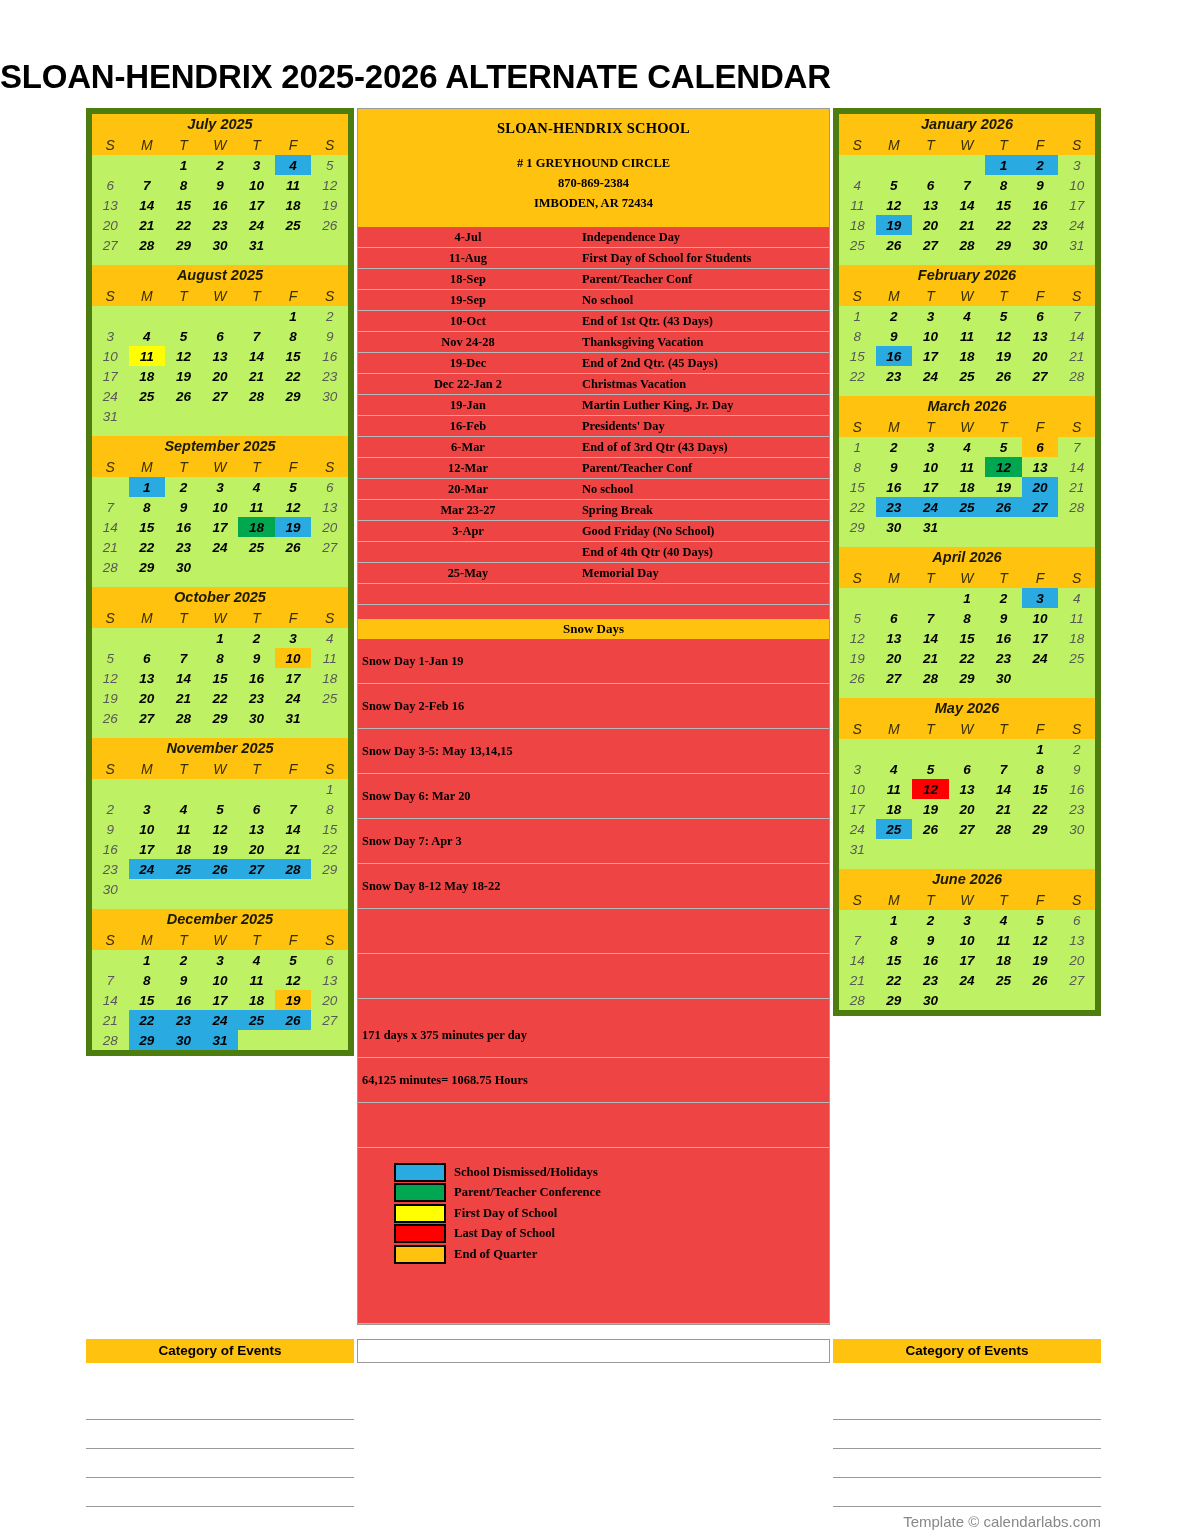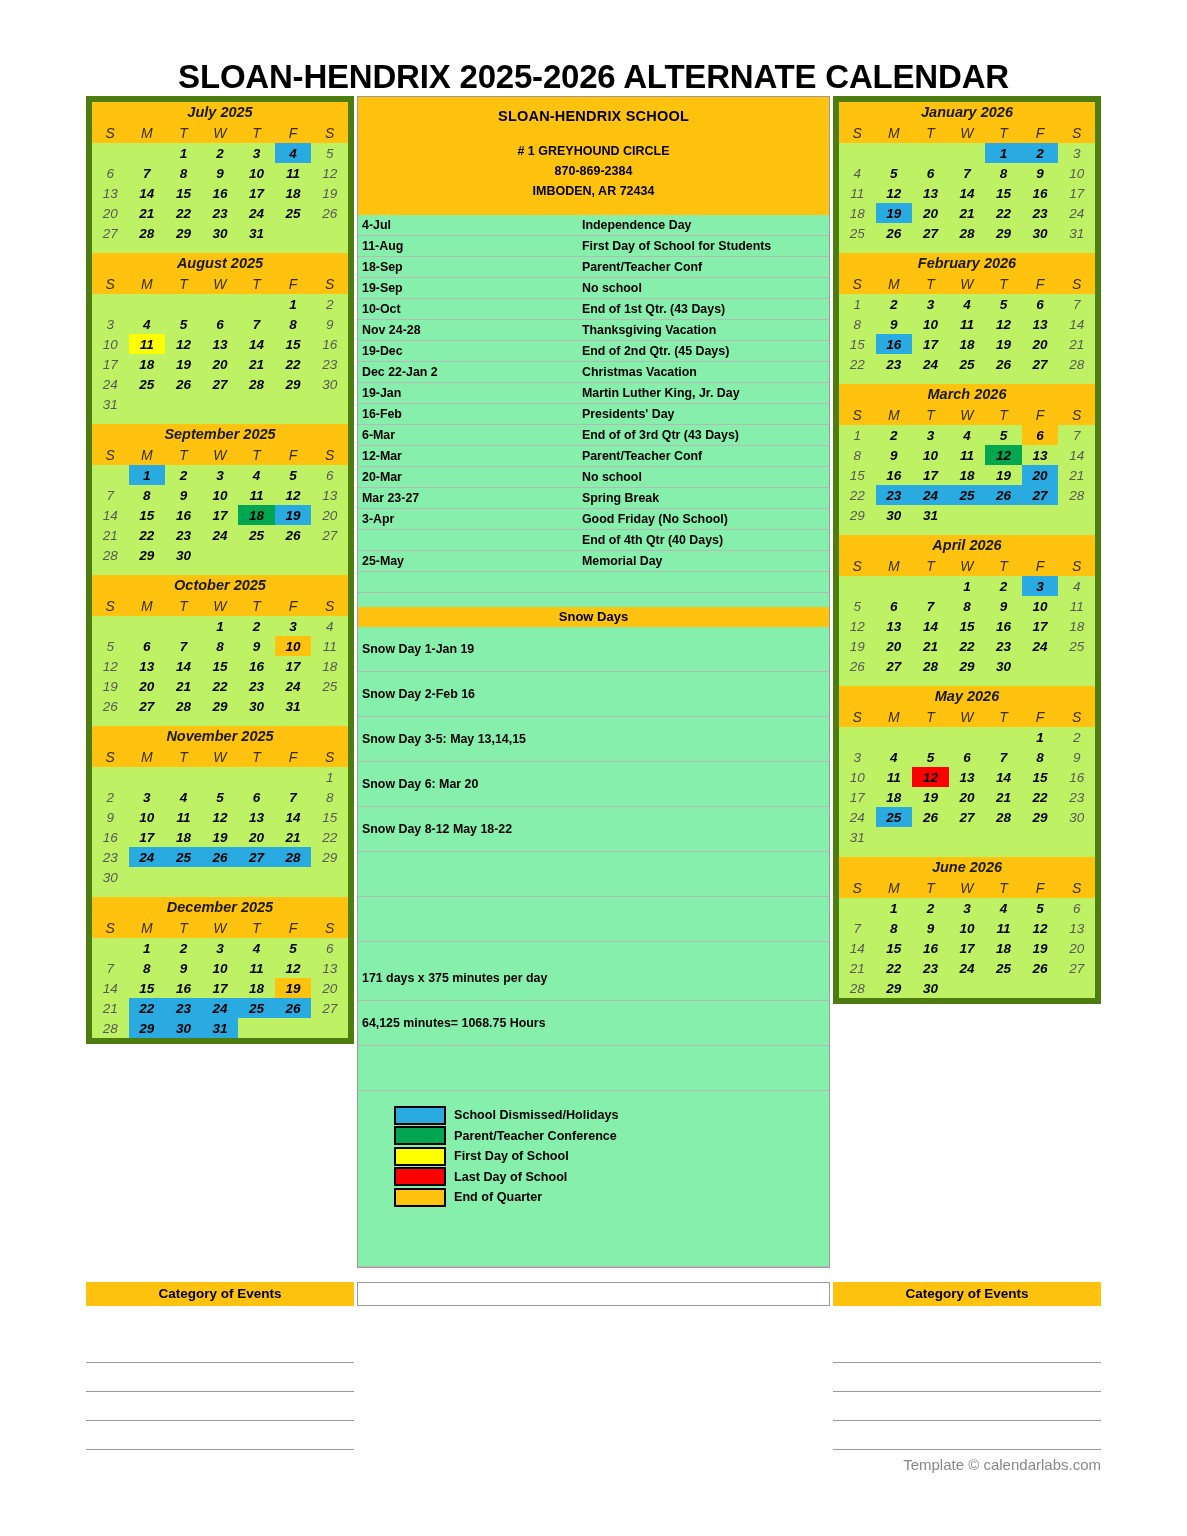--- a/index.html
+++ b/index.html
@@ -11,25 +11,25 @@
     width: 1187px;
     height: 1536px;
     font-family: "Liberation Sans", sans-serif;
     color: #000;
     position: relative;
     overflow: hidden;
   }
 
   
   #page-title {
-    text-align: center;
     font-size: 33px;
     font-weight: bold;
     letter-spacing: -0.2px;
     padding-top: 58px;
+    padding-bottom: 12px;
     color: #000;
   }
 
   
   #main-grid {
     display: flex;
     margin: 0 86px 0 86px;
     align-items: flex-start;
   }
   .col-left, .col-right {
@@ -38,22 +38,23 @@
     border: 6px solid #4d7c0f;
     box-sizing: border-box;
     background: #bef264;
     font-style: italic;
   }
   .col-center {
     flex: 1 1 auto;
     margin: 0 3px;
     border: 1px solid #9a9a9a;
     box-sizing: border-box;
-    background: #86efac;
+    background: #ef4444;
     align-self: stretch;
+    font-family: Liberation Serif, serif;
   }
 
   
   .month-block { width: 100%; }
   .month-title {
     background: #FFC20E;
     text-align: center;
     font-weight: bold;
     font-size: 14.5px;
     line-height: 21px;
@@ -117,21 +118,21 @@
     table-layout: fixed;
     font-size: 12.4px;
   }
   table.events td {
     border-bottom: 1px solid #b8b8b8;
     height: 20px;
     padding: 0 4px;
     font-weight: bold;
     vertical-align: middle;
   }
-  table.events td.ev-date { text-align: left; width: 45%; }
+  table.events td.ev-date { text-align: center; width: 45%; }
   table.events td.ev-desc { text-align: left; }
 
   .snow-head {
     background: #FFC20E;
     text-align: center;
     font-weight: bold;
     font-size: 13px;
     line-height: 20px;
     height: 20px;
   }
@@ -716,20 +717,23 @@
             <td>Snow Day 1-Jan 19</td>
           </tr>
           <tr>
             <td>Snow Day 2-Feb 16</td>
           </tr>
           <tr>
             <td>Snow Day 3-5: May 13,14,15</td>
           </tr>
           <tr>
             <td>Snow Day 6: Mar 20</td>
+          </tr>
+          <tr>
+            <td>Snow    Day 7: Apr 3</td>
           </tr>
           <tr>
             <td>Snow Day 8-12 May 18-22</td>
           </tr>
           <tr>
             <td>&nbsp;</td>
           </tr>
           <tr>
             <td>&nbsp;</td>
           </tr>

